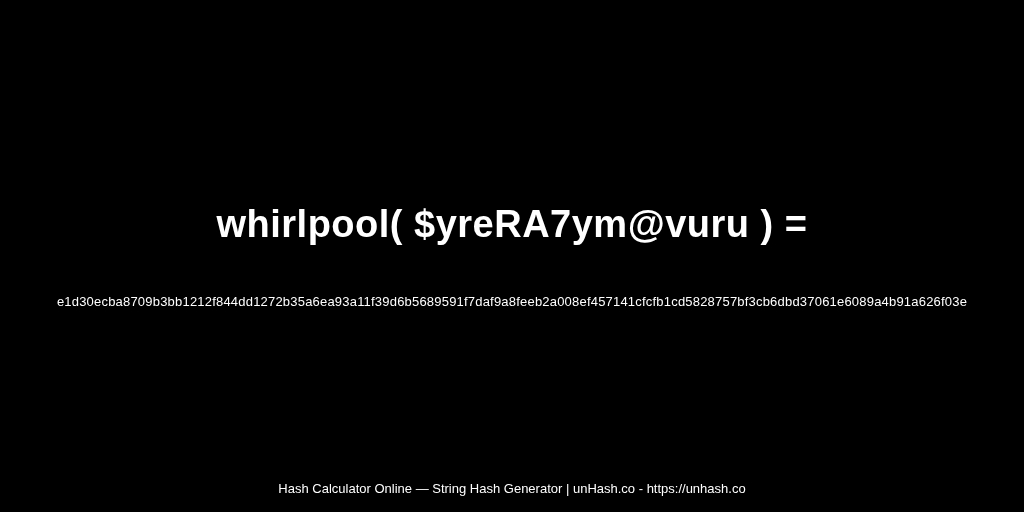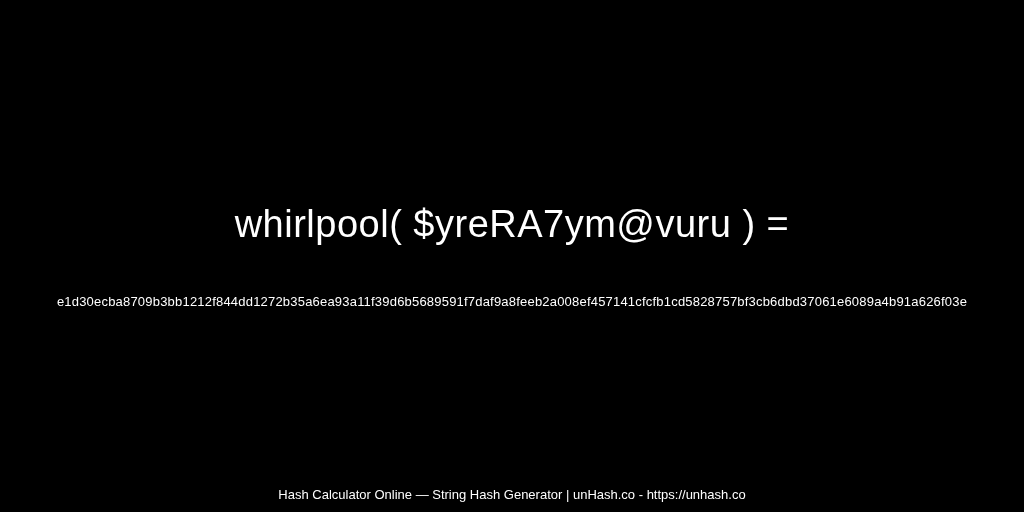--- a/index.html
+++ b/index.html
@@ -24,35 +24,35 @@
       display: flex;
       flex-direction: column;
       align-items: center;
       justify-content: center;
       flex: 1;
       width: 100%;
       gap: 48px;
     }
     .hash-expression {
       font-size: 38px;
-      font-weight: normal;
+      font-weight: bold;
       text-align: center;
       letter-spacing: 0.5px;
     }
     .hash-output {
       font-size: 13px;
       font-family: Liberation Sans, sans-serif;
       text-align: center;
       letter-spacing: 0.2px;
       word-break: break-all;
       padding: 0 40px;
     }
     .footer {
       position: absolute;
-      bottom: 10px;
+      bottom: 16px;
       width: 100%;
       text-align: center;
       font-size: 13px;
       color: #ffffff;
     }
   </style>
 </head>
 <body>
 
 <div class="main-content">

